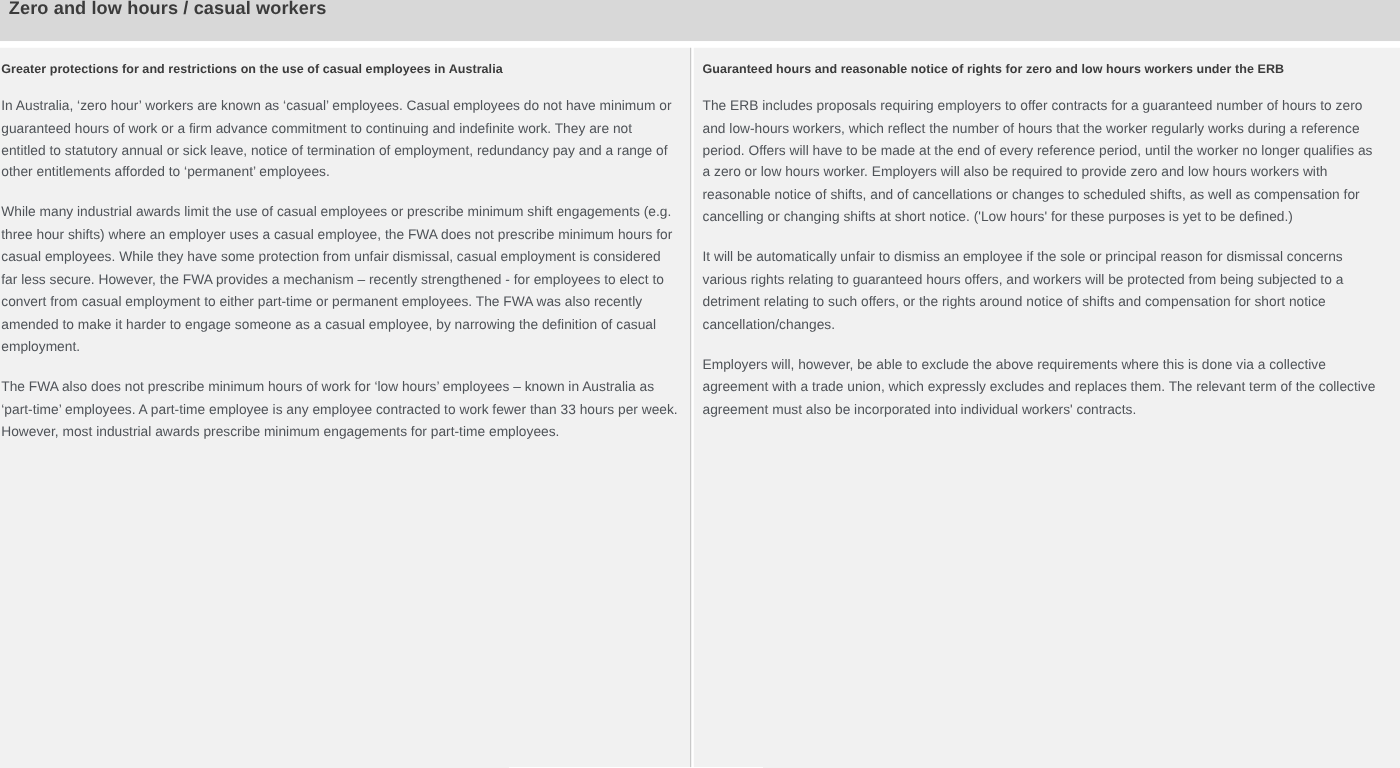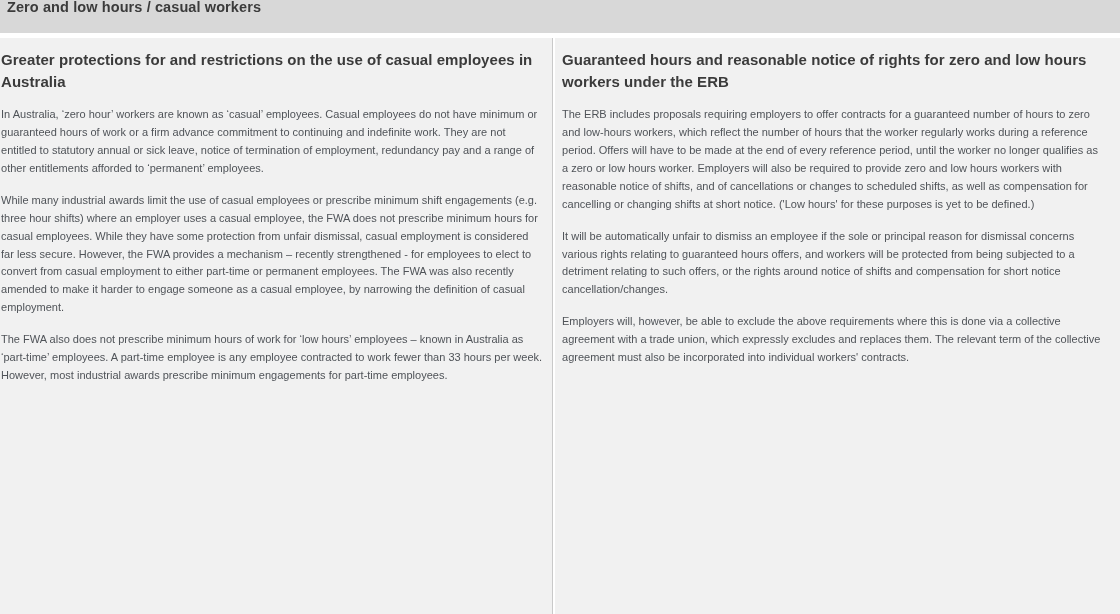--- a/index.html
+++ b/index.html
@@ -73,21 +73,21 @@
     border-left: 1px solid #c9c9c9;
     box-sizing: border-box;
   }
   .col-right {
     width: 565px;
     flex: 1 1 auto;
     padding: 11px 14px 0 7px;
   }
 
   .col-heading {
-    font-size: 15px;
+    font-size: 10px;
     font-weight: bold;
     color: #3b3b3b;
     line-height: 1.47;
     margin: 0 0 13px 0;
     letter-spacing: 0.05px;
   }
 
   .para {
     font-size: 11px;
     color: #4f5358;

